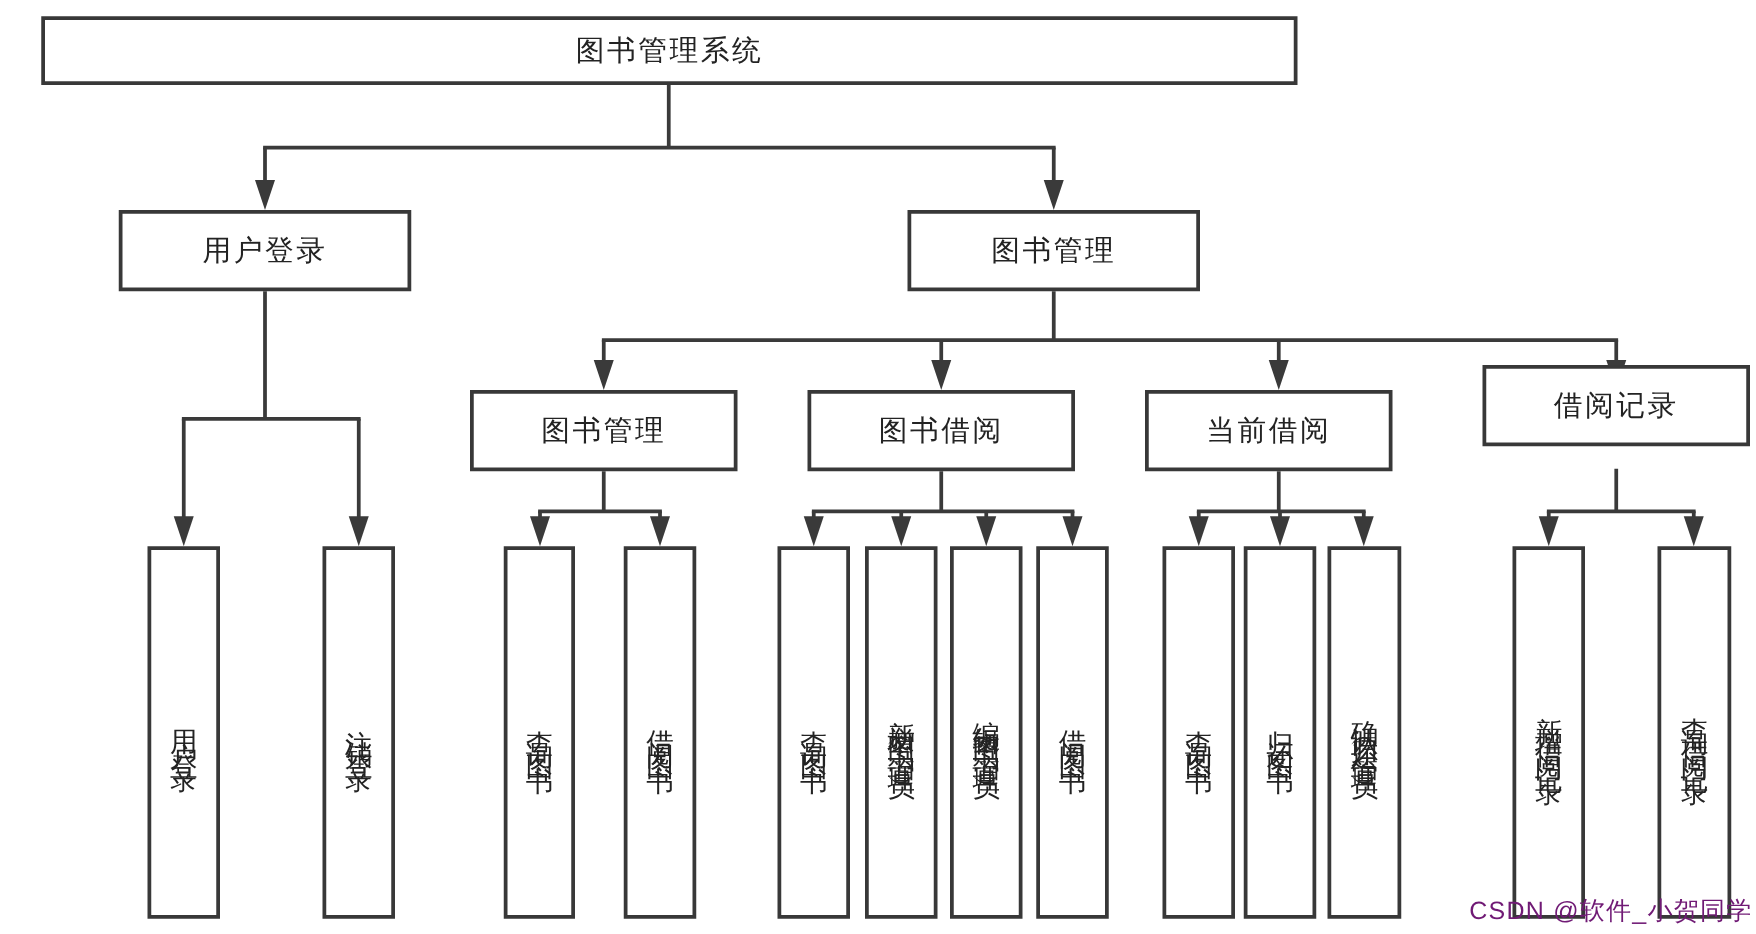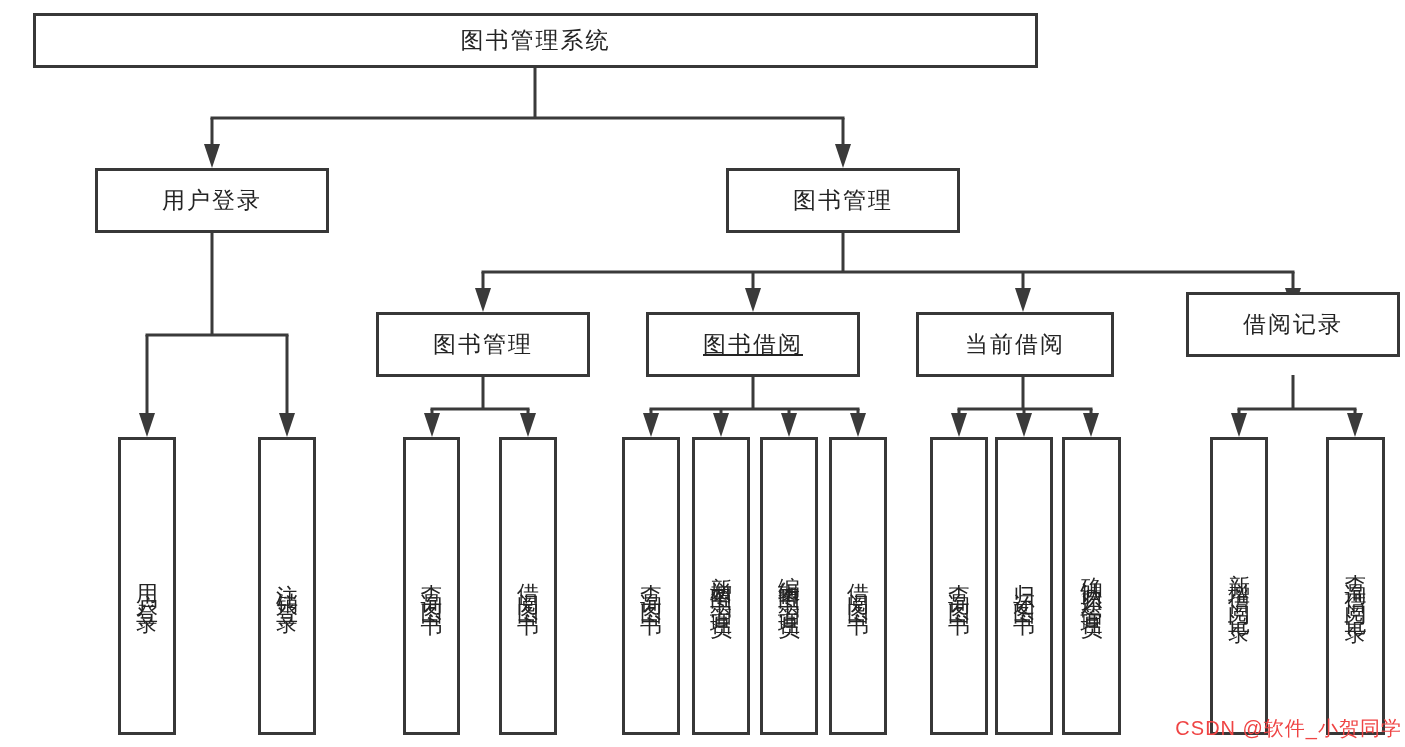--- a/index.html
+++ b/index.html
@@ -13,21 +13,21 @@
     box-sizing:border-box;display:flex;align-items:center;justify-content:center;
     color:#232323;
   }
   .hbox{font-size:23px;letter-spacing:2px;white-space:nowrap;}
   .vbox{
     writing-mode:vertical-rl;text-orientation:mixed;
     font-size:22px;letter-spacing:10px;line-height:1;
   }
   .vbox--tight{letter-spacing:6px;}
   .watermark{
-    position:absolute;right:16px;bottom:5px;color:#ef4444;
+    position:absolute;right:16px;bottom:5px;color:#701a75;
     font-size:20px;letter-spacing:1px;white-space:nowrap;z-index:5;
   }
 </style>
 </head>
 <body>
 
 <div class="canvas">
 
   <svg class="wires" width="1405" height="747" viewBox="0 0 1405 747">
 
@@ -69,21 +69,21 @@
       <polygon points="1334,413 1350,413 1342,437"></polygon>
     </g>
   </svg>
 
   <div class="node hbox" style="left:20px;top:13px;width:1005px;height:55px;">图书管理系统</div>
 
   <div class="node hbox" style="left:82px;top:168px;width:234px;height:65px;">用户登录</div>
   <div class="node hbox" style="left:713px;top:168px;width:234px;height:65px;">图书管理</div>
 
   <div class="node hbox" style="left:363px;top:312px;width:214px;height:65px;">图书管理</div>
-  <div class="node hbox" style="left:633px;top:312px;width:214px;height:65px;text-decoration:underline;">图书借阅</div>
+  <div class="node hbox" style="left:633px;top:312px;width:214px;height:65px;">图书借阅</div>
   <div class="node hbox" style="left:903px;top:312px;width:198px;height:65px;">当前借阅</div>
   <div class="node hbox" style="left:1173px;top:292px;width:214px;height:65px;">借阅记录</div>
 
   <div class="node vbox" style="left:105px;top:437px;width:58px;height:298px;">用户登录</div>
   <div class="node vbox" style="left:245px;top:437px;width:58px;height:298px;">注销登录</div>
 
   <div class="node vbox" style="left:390px;top:437px;width:57px;height:298px;">查询图书</div>
   <div class="node vbox" style="left:486px;top:437px;width:58px;height:298px;">借阅图书</div>
 
   <div class="node vbox" style="left:609px;top:437px;width:58px;height:298px;">查询图书</div>

